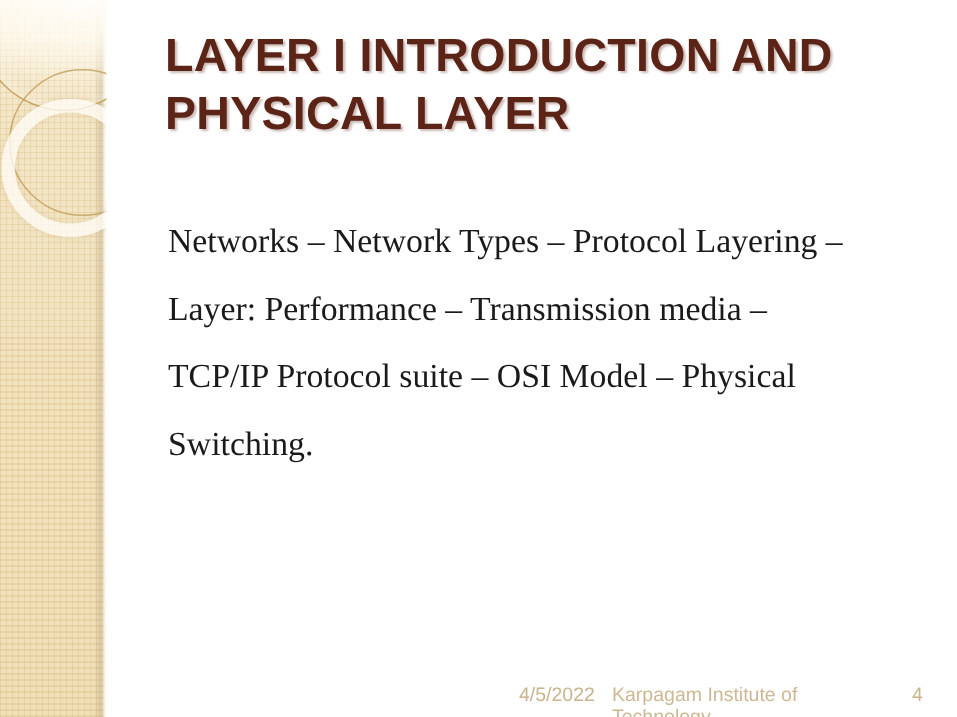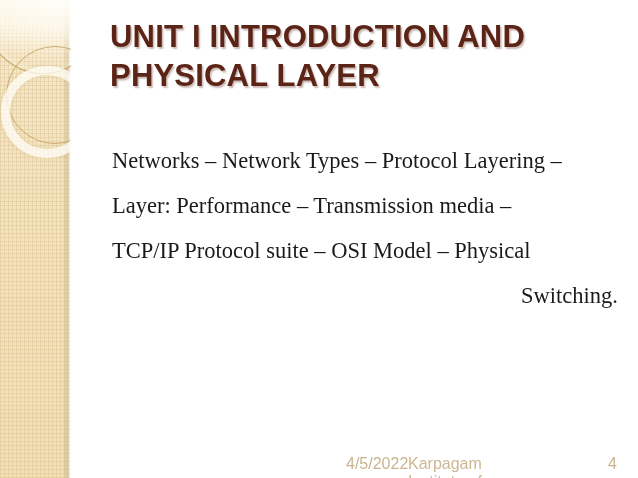--- a/index.html
+++ b/index.html
@@ -123,32 +123,31 @@
     top: 138px;
     width: 506px;
     color: #1a1a1a;
     font-family: Liberation Serif, serif;
     font-size: 22.5px;
     line-height: 45px;
     text-align: justify;
     text-justify: inter-word;
   }
   .body-text .last-line {
-    text-align: right;
-    margin-left: 20px;
+    text-align: left;
   }
 
   
   .footer {
     position: absolute;
     left: 0;
     top: 455px;
     width: 540px;
     height: 20px;
-    font-size: 16px;
+    font-size: 13px;
     color: #c9b48e;
   }
   .footer .date {
     position: absolute;
     left: 346px;
     top: 0;
   }
   .footer .org {
     position: absolute;
     left: 408px;
@@ -169,21 +168,21 @@
 
   <div class="side-band">
     <div class="band-light"></div>
     <div class="ring-gold"></div>
     <div class="ring-gold-2"></div>
     <div class="ring-cream"></div>
   </div>
   <div class="band-mask"></div>
 
   <div class="title">
-    <div>UNIT I INTRODUCTION AND</div>
+    <div>LAYER I INTRODUCTION AND</div>
     <div>PHYSICAL LAYER</div>
   </div>
 
   <div class="body-text">
     <div>Networks – Network Types – Protocol Layering –</div>
     <div>Layer: Performance – Transmission media –</div>
     <div>TCP/IP Protocol suite – OSI Model – Physical</div>
     <div class="last-line">Switching.</div>
   </div>
 

